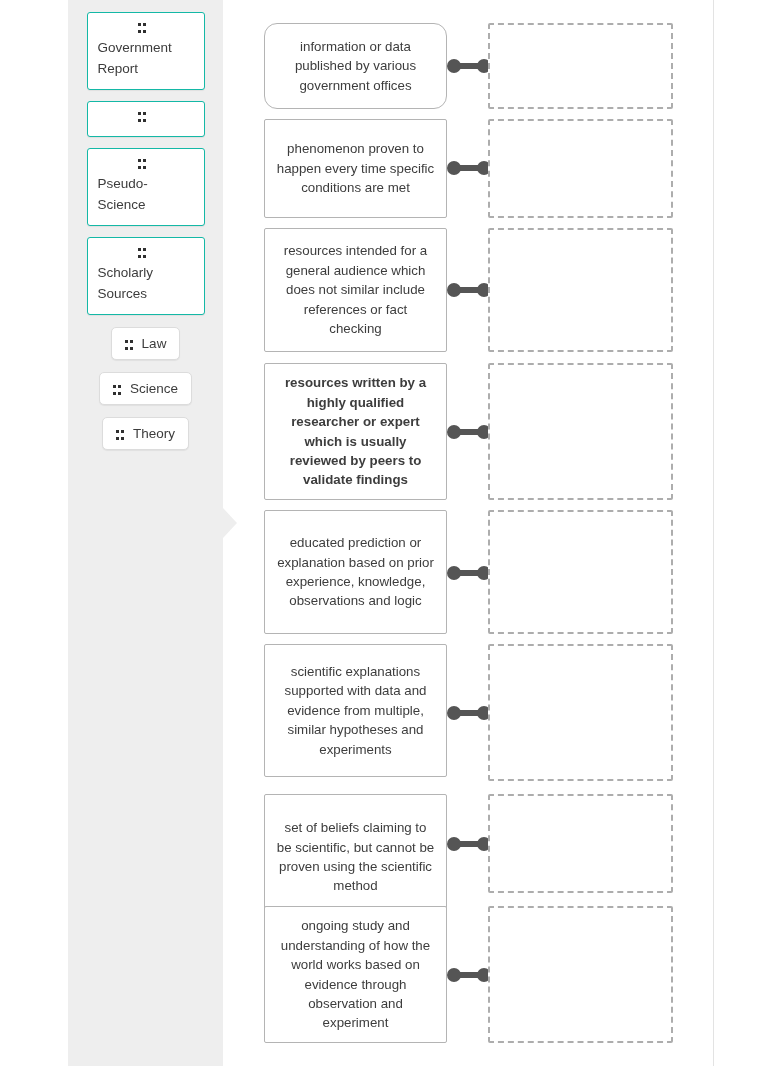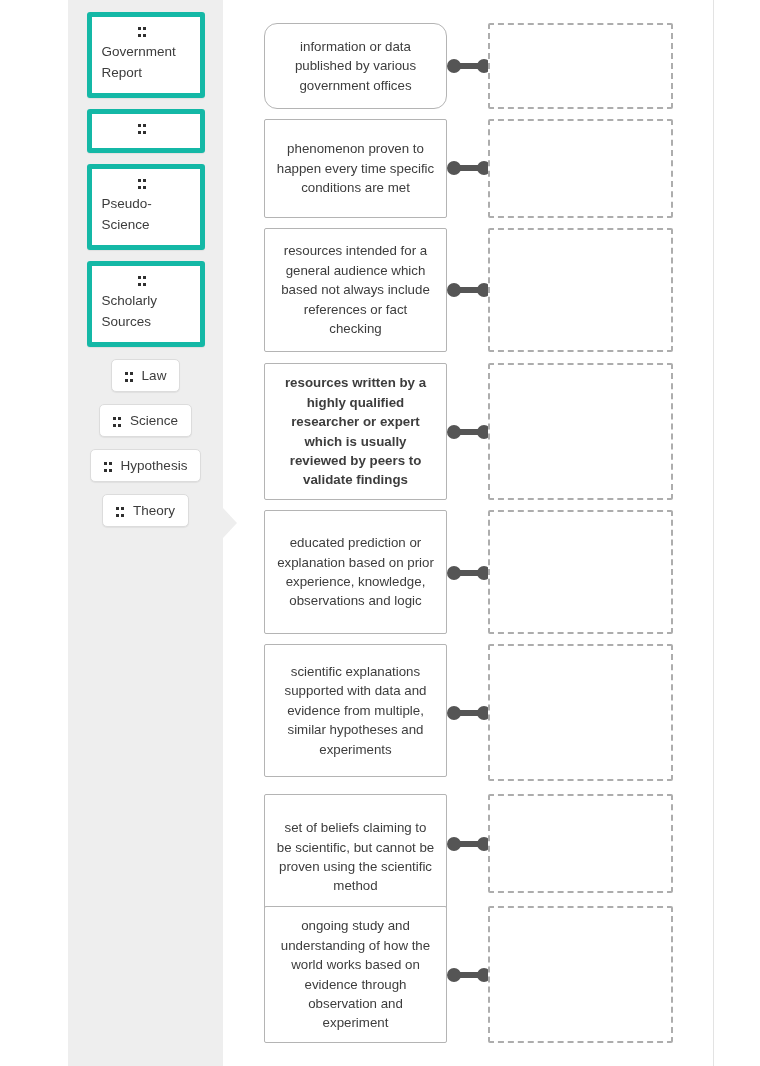--- a/index.html
+++ b/index.html
@@ -67,21 +67,21 @@
     border-bottom: 15px solid transparent;
     border-left: 14px solid #eeeeee;
   }
 
   
   .bank-card {
     position: relative;
     width: 118px;
     margin: 0 auto 11px auto;
     background: #ffffff;
-    border: 5px solid #14b8a6;
+    border: 1px solid #14b8a6;
     border-radius: 3px;
     box-shadow: 0 1px 1px rgba(0,0,0,0.06);
     padding: 8px 18px 10px 10px;
     box-sizing: border-box;
   }
   .bank-card .grip-wrap {
     display: flex;
     justify-content: center;
     margin-bottom: 4px;
   }
@@ -266,27 +266,20 @@
       </div>
 
       <div class="bank-chip">
         <span class="grip" aria-hidden="true">
           <span class="row"><span class="dot"></span><span class="dot"></span></span>
           <span class="row"><span class="dot"></span><span class="dot"></span></span>
         </span>
         <span class="label">Science</span>
       </div>
 
-      <div class="bank-chip">
-        <span class="grip" aria-hidden="true">
-          <span class="row"><span class="dot"></span><span class="dot"></span></span>
-          <span class="row"><span class="dot"></span><span class="dot"></span></span>
-        </span>
-        <span class="label">Hypothesis</span>
-      </div>
 
       <div class="bank-chip">
         <span class="grip" aria-hidden="true">
           <span class="row"><span class="dot"></span><span class="dot"></span></span>
           <span class="row"><span class="dot"></span><span class="dot"></span></span>
         </span>
         <span class="label">Theory</span>
       </div>
 
     </div>
@@ -321,21 +314,21 @@
           <span class="knob left"></span>
           <span class="knob right"></span>
       </div>
       <div class="drop-zone" style="height:99px;">
         <span></span>
       </div>
     </div>
 
     <div class="match-row" style="top:228px;">
       <div class="prompt-card" style="height:124px;">
-        <div class="text">resources intended for a general audience which based not always include references or fact checking</div>
+        <div class="text">resources intended for a general audience which does not similar include references or fact checking</div>
       </div>
       <div class="connector" style="top:55px;">
         <span class="bar"></span>
           <span class="knob left"></span>
           <span class="knob right"></span>
       </div>
       <div class="drop-zone" style="height:124px;">
         <span></span>
       </div>
     </div>

